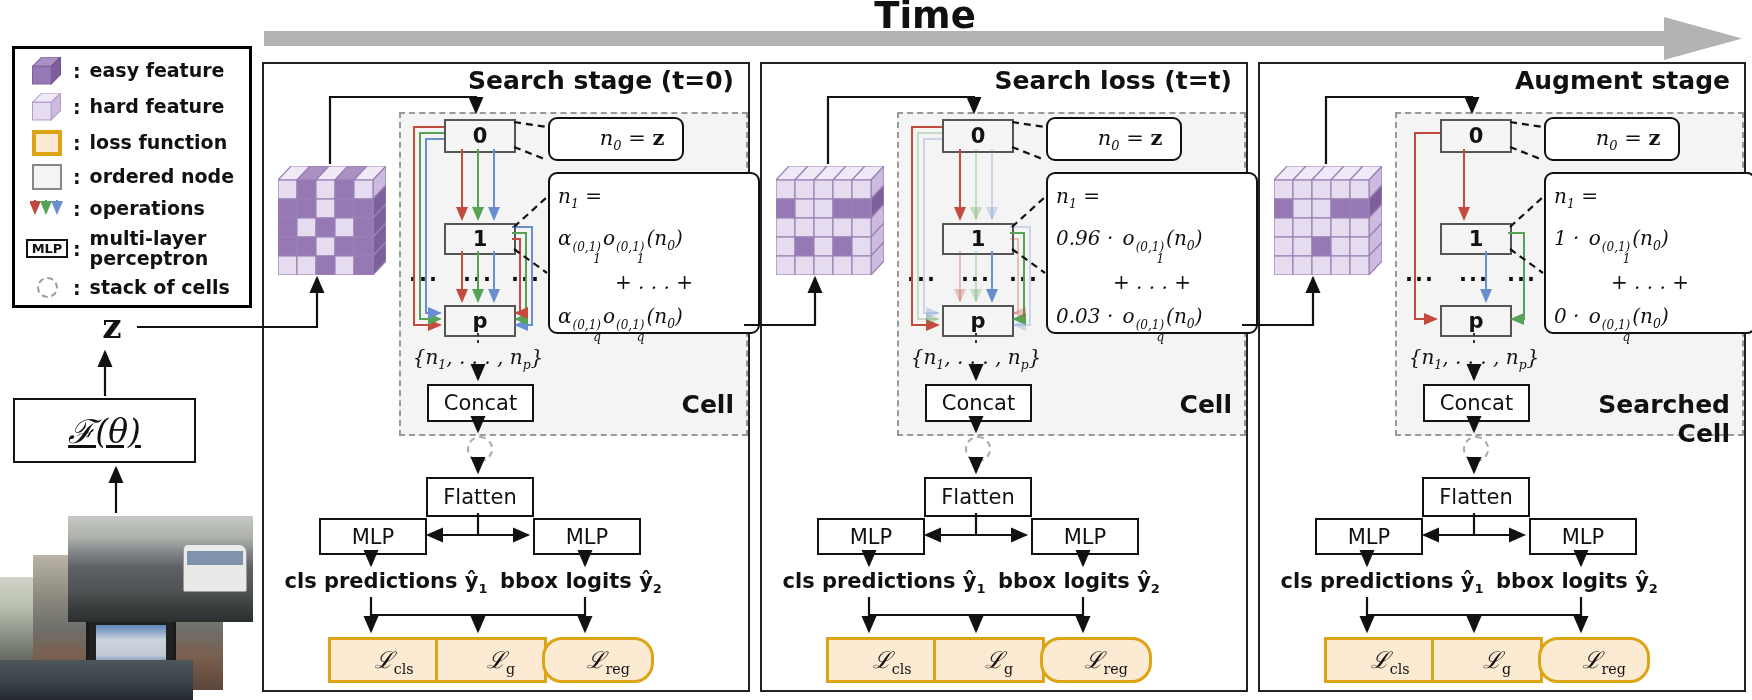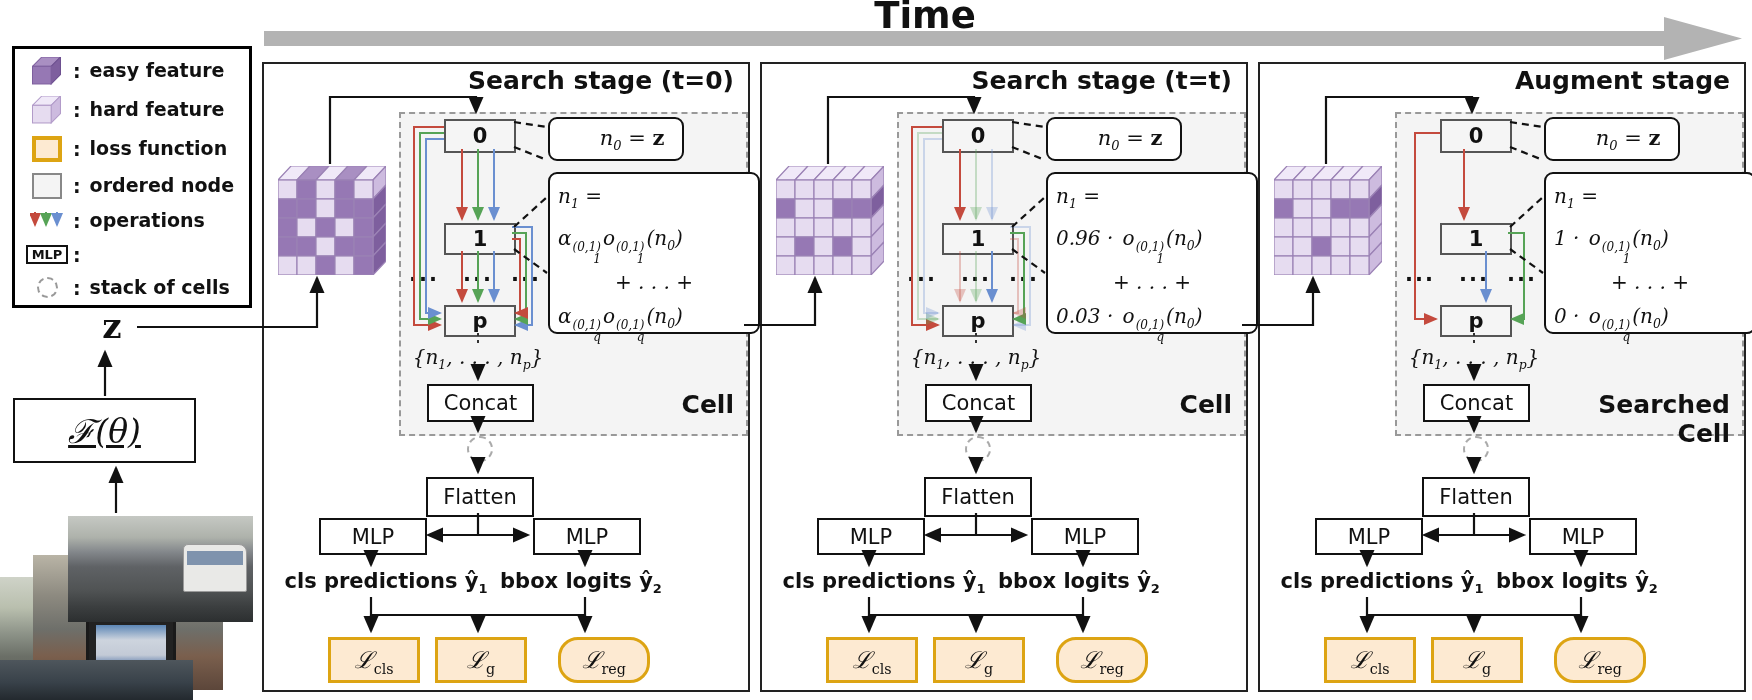--- a/index.html
+++ b/index.html
@@ -82,22 +82,22 @@
   .flatten{left:162px;top:413px;width:104px;height:36px;}
   .mlp-l{left:55px;top:454px;width:104px;height:33px;border-width:2px;}
   .mlp-r{left:269px;top:454px;width:104px;height:33px;border-width:2px;}
   .stackcircle{position:absolute;left:203px;top:372px;width:22px;height:22px;
                border:2px dashed #aaa;border-radius:50%;background:#fff;}
   .predlbl{position:absolute;top:505px;font-weight:bold;font-size:21px;text-align:center;
            white-space:nowrap;}
   .pred-cls{left:14px;width:216px;} .pred-bbox{left:229px;width:176px;}
   .loss{position:absolute;top:573px;width:86px;height:40px;background:#fdead2;
         border:3.5px solid #dda413;display:flex;align-items:center;justify-content:center;
-        font-size:23px;font-family:"DejaVu Serif","Liberation Serif",serif;font-style:italic;}
-  .loss-0{left:64px;} .loss-1{left:171px;} .loss-2{left:294px;border-radius:20px;}
+        font-size:23px;font-family:"DejaVu Serif","Liberation Serif",serif;font-style:italic;padding-left:20px;}
+  .loss-0{left:64px;} .loss-1{left:171px;} .loss-2{left:278px;border-radius:20px;}
   .psvg{position:absolute;left:0;top:0;pointer-events:none;z-index:3;}
   .op{fill:none;stroke-width:2px;}
   .op.r{stroke:#c44a3d;} .op.g{stroke:#56a356;} .op.b{stroke:#6a8fd0;}
   .op.faded{stroke-opacity:0.3;}
   .blk{fill:none;stroke:#111;stroke-width:2.2px;}
   .dashcon{fill:none;stroke:#111;stroke-width:2.2px;stroke-dasharray:7,5;}
   .dashshort{fill:none;stroke:#333;stroke-width:2px;stroke-dasharray:3,4;}
   #gsvg{position:absolute;left:0;top:0;z-index:6;pointer-events:none;}
 </style>
 </head>
@@ -177,20 +177,21 @@
       </svg>
     </span>
     <span class="lcolon">:</span>
     <span class="ltxt">operations</span>
   </div>
   <div class="lrow">
     <span class="licn">
       <span class="mlp-mini">MLP</span>
       </span>
     <span class="lcolon">:</span>
+    <span class="ltxt">multi-layer perceptron</span>
   </div>
   <div class="lrow">
     <span class="licn">
         <span class="stack-mini"></span>
       </span>
     <span class="lcolon">:</span>
     <span class="ltxt">stack of cells</span>
   </div>
 </div>
 
@@ -318,21 +319,21 @@
     </div>
   <div class="loss loss-1">
       <span><span>ℒ</span><sub style="font-style:normal">g</sub></span>
     </div>
   <div class="loss loss-2">
       <span><span>ℒ</span><sub style="font-style:normal">reg</sub></span>
     </div>
 </div>
 
 <div class="abs panel" id="panel-1">
-  <div class="ptitle">Search stage (t=t)</div>
+  <div class="ptitle">Search loss (t=t)</div>
   <div class="cellbox"></div>
   <svg class="gridsvg" width="108" height="109" viewBox="0 0 108 109">
       <polygon points="0,14 13,0 32,0 19,14" fill="#f0e9f8" stroke="#9b82b5" stroke-width="1.2"></polygon>
       <polygon points="19,14 32,0 51,0 38,14" fill="#f0e9f8" stroke="#9b82b5" stroke-width="1.2"></polygon>
       <polygon points="38,14 51,0 70,0 57,14" fill="#f0e9f8" stroke="#9b82b5" stroke-width="1.2"></polygon>
       <polygon points="57,14 70,0 89,0 76,14" fill="#f0e9f8" stroke="#9b82b5" stroke-width="1.2"></polygon>
       <polygon points="76,14 89,0 108,0 95,14" fill="#f0e9f8" stroke="#9b82b5" stroke-width="1.2"></polygon>
       <polygon points="95,14 108,0 108,19 95,33" fill="#cdbbdf" stroke="#9b82b5" stroke-width="1.2"></polygon>
       <polygon points="95,33 108,19 108,38 95,52" fill="#7e5f9e" stroke="#9b82b5" stroke-width="1.2"></polygon>
       <polygon points="95,52 108,38 108,57 95,71" fill="#cdbbdf" stroke="#9b82b5" stroke-width="1.2"></polygon>

